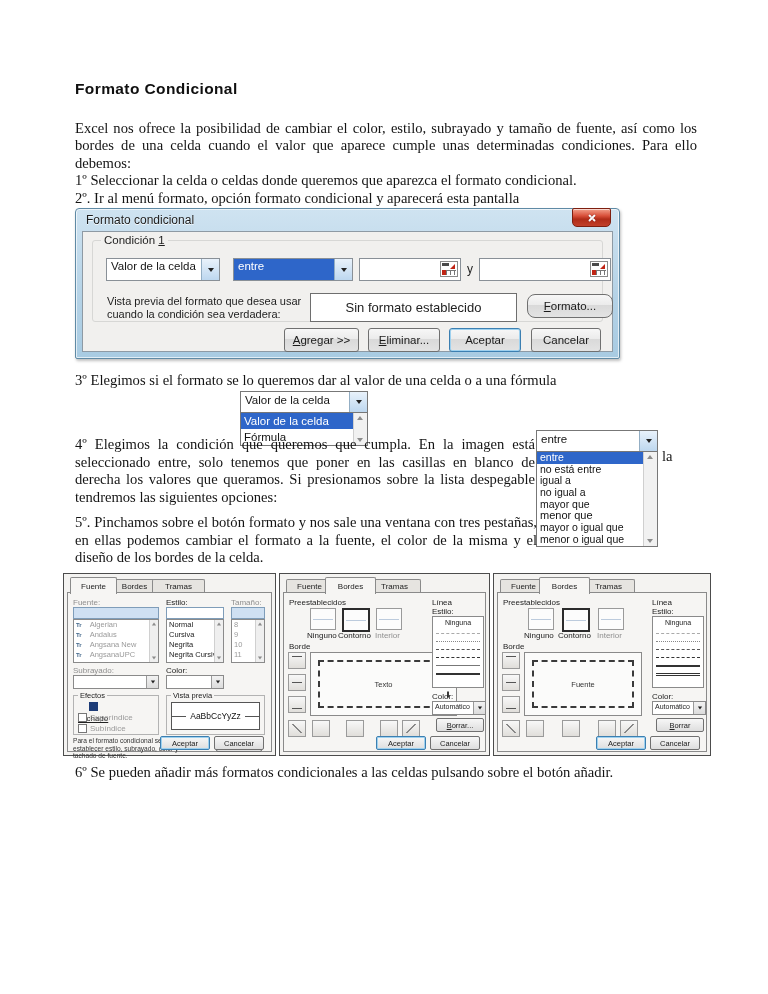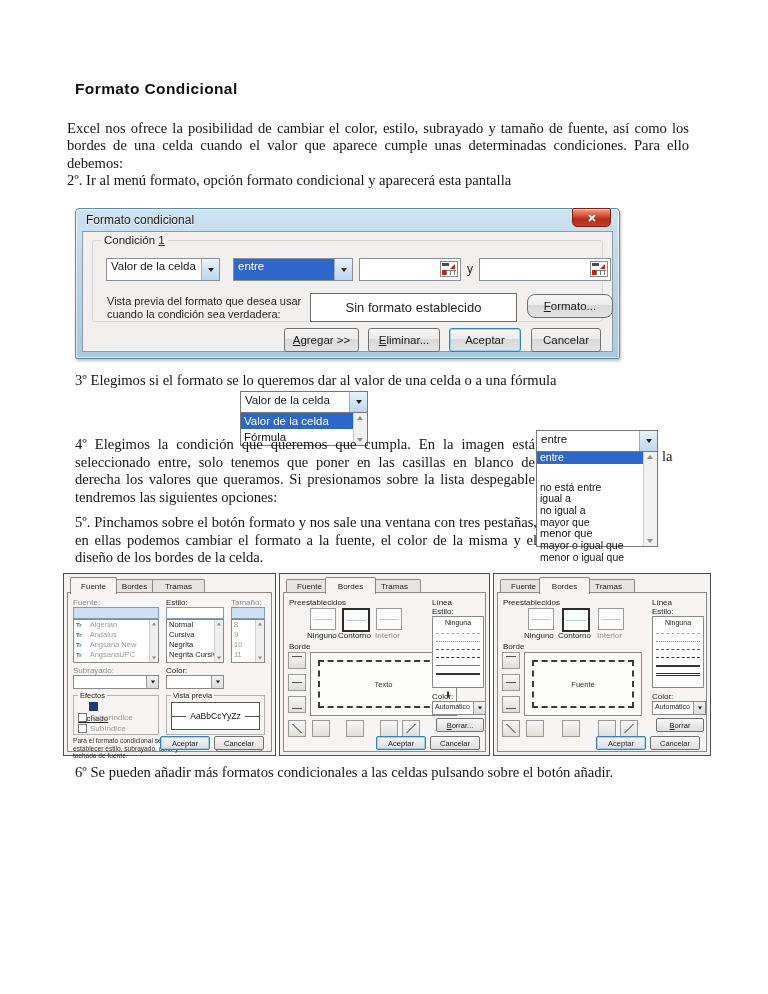--- a/index.html
+++ b/index.html
@@ -1,21 +1,21 @@
 <!DOCTYPE html>
 <html><head>
 <meta charset="utf-8">
 <style>
   html,body{margin:0;padding:0;background:#888;}
   .page{position:relative;width:768px;height:994px;background:#ffffff;overflow:hidden;
         font-family:"Liberation Serif",serif;color:#141414;}
   
   .doc-title{position:absolute;left:75px;top:80px;margin:0;font:bold 15.5px "Liberation Sans",sans-serif;
              letter-spacing:.4px;color:#101010;}
-  .textflow{position:absolute;left:67px;top:120px;width:622px;font-size:14.6px;line-height:17.4px;}
+  .textflow{position:absolute;left:75px;top:120px;width:622px;font-size:14.6px;line-height:17.4px;}
   .p-just{text-align:justify;margin:0;}
   .p-line{margin:0;}
   .step3{position:absolute;left:75px;top:372px;width:640px;font-size:14.6px;}
   .step4{position:absolute;left:75px;top:436px;width:460px;font-size:14.6px;line-height:17.5px;text-align:justify;}
   .la-word{position:absolute;left:662px;top:448px;font-size:14.6px;}
   .step5{position:absolute;left:75px;top:514px;width:462px;font-size:14.6px;line-height:17.5px;text-align:justify;}
   .step6{position:absolute;left:75px;top:764px;width:640px;font-size:14.6px;}
 
   
   .vwin{position:absolute;left:75px;top:208px;width:543px;height:149px;
@@ -144,20 +144,21 @@
 </style>
 </head>
 <body>
 
 <div class="page">
 
   <h1 class="doc-title">Formato Condicional</h1>
 
   <div class="textflow">
     <p class="p-just">Excel nos ofrece la posibilidad de cambiar el color, estilo, subrayado y tamaño de fuente, así como los bordes de una celda cuando el valor que aparece cumple unas determinadas condiciones. Para ello debemos:</p>
+    <p class="p-line">1º Seleccionar la celda o celdas donde queremos que aparezca el formato condicional.</p>
     <p class="p-line">2º. Ir al menú formato, opción formato condicional y aparecerá esta pantalla</p>
   </div>
 
   <div class="vwin">
     <div class="vtitle">Formato condicional</div>
     <div class="vclose"></div>
     <div class="vclient">
       <div class="vgroup">
         <div class="vgroup-label">
           <span>Condición</span>
@@ -241,21 +242,21 @@
 
   <div class="ddwrap" style="left:536px;top:430px;width:122px;">
     <div class="ddclosed">
       <span class="combo-text">entre</span>
       <span class="combo-btn">
           <i class="tri-d"></i>
         </span>
     </div>
     <div class="ddlist" style="height:94px;">
       <div class="opt sel" style="font-size:10.5px;height:11.7px;line-height:11.7px;width:100px;">entre</div>
-      <div class="opt" style="font-size:10.5px;height:11.7px;line-height:11.7px;width:100px;margin-top:18px;">no está entre</div>
+      <div class="opt" style="font-size:10.5px;height:11.7px;line-height:11.7px;width:100px;">no está entre</div>
       <div class="opt" style="font-size:10.5px;height:11.7px;line-height:11.7px;width:100px;">igual a</div>
       <div class="opt" style="font-size:10.5px;height:11.7px;line-height:11.7px;width:100px;">no igual a</div>
       <div class="opt" style="font-size:10.5px;height:11.7px;line-height:11.7px;width:100px;">mayor que</div>
       <div class="opt" style="font-size:11px;height:11.7px;line-height:11.7px;width:100px;">menor que</div>
       <div class="opt" style="font-size:10.5px;height:11.7px;line-height:11.7px;width:100px;">mayor o igual que</div>
       <div class="opt" style="font-size:10.5px;height:11.7px;line-height:11.7px;width:100px;">menor o igual que</div>
       <div class="ddsb">
           <i class="tri-u"></i>
           <i class="tri-dg"></i>
         </div>

